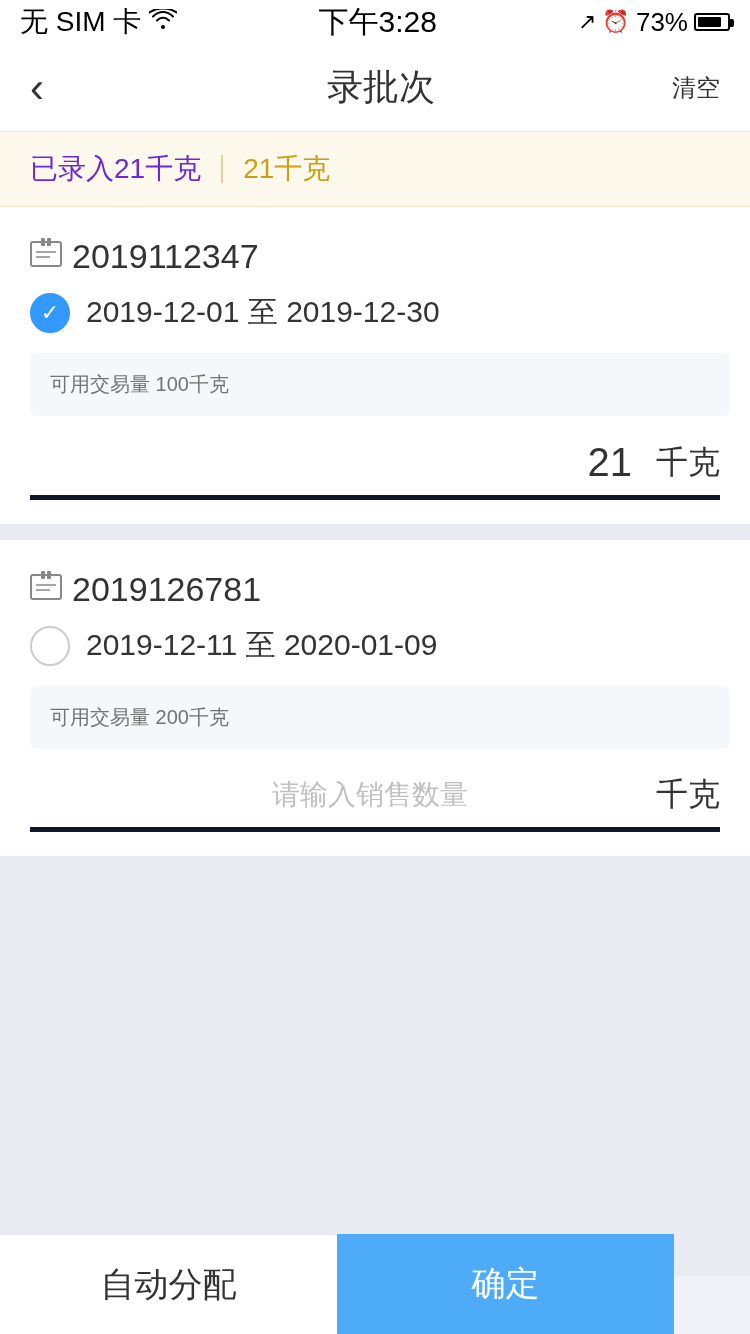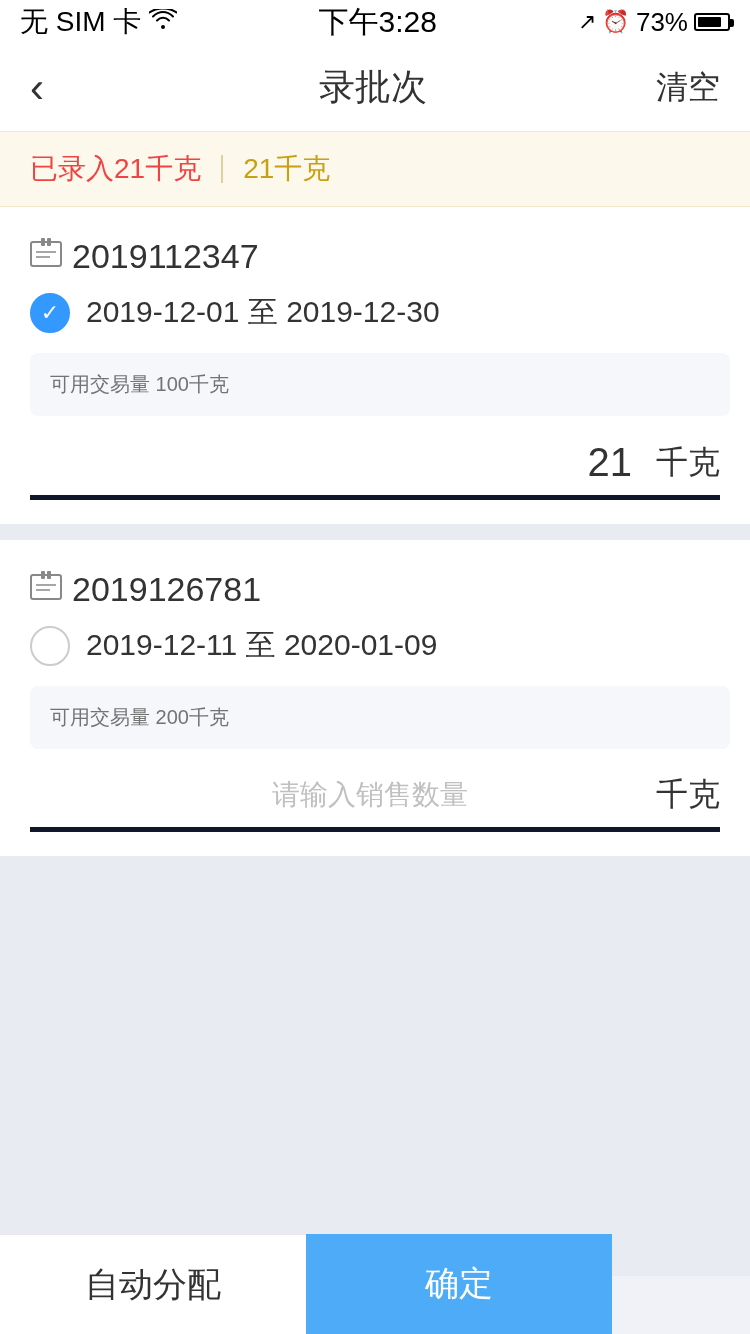--- a/index.html
+++ b/index.html
@@ -59,38 +59,38 @@
       color: #333;
       cursor: pointer;
       width: 60px;
     }
     .nav-title {
       font-size: 36px;
       font-weight: 500;
       color: #333;
     }
     .nav-clear {
-      font-size: 32px;
+      font-size: 24px;
       color: #333;
       cursor: pointer;
     }
 
     
     .info-banner {
       width: 750px;
       background: #fdf8ec;
       padding: 18px 30px;
       display: flex;
       align-items: center;
       gap: 20px;
       border-bottom: 1px solid #f0e8c8;
     }
     .info-recorded {
       font-size: 28px;
-      color: #ef4444;
+      color: #6d28d9;
     }
     .info-divider {
       width: 2px;
       height: 28px;
       background: #e0d0a0;
     }
     .info-amount {
       font-size: 28px;
       color: #c8a012;
     }
@@ -202,21 +202,21 @@
     .bottom-spacer {
       background: #e8ecf2;
       flex: 1;
       min-height: 400px;
     }
 
     
     .bottom-bar {
       position: fixed;
       bottom: 0;
-      width: 612px;
+      width: 674px;
       height: 100px;
       display: flex;
       background: #fff;
     }
     .btn-auto {
       flex: 1;
       display: flex;
       align-items: center;
       justify-content: center;
       font-size: 34px;

